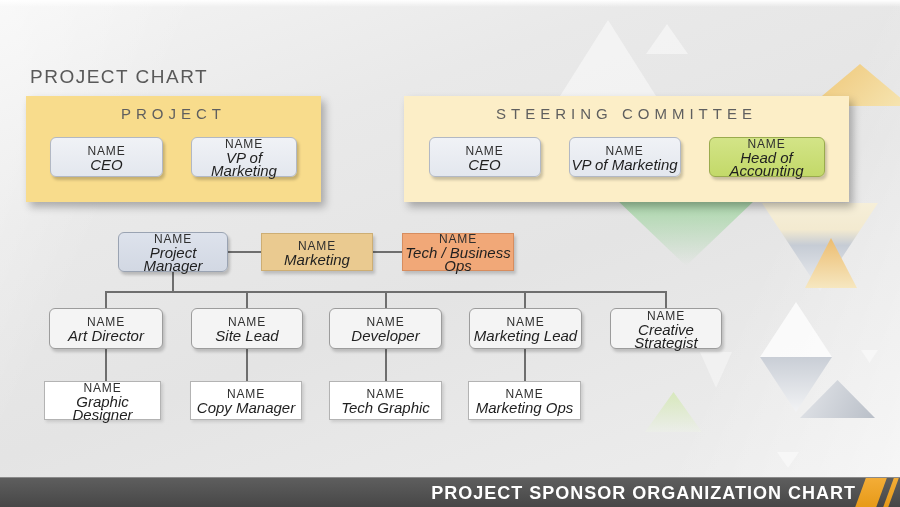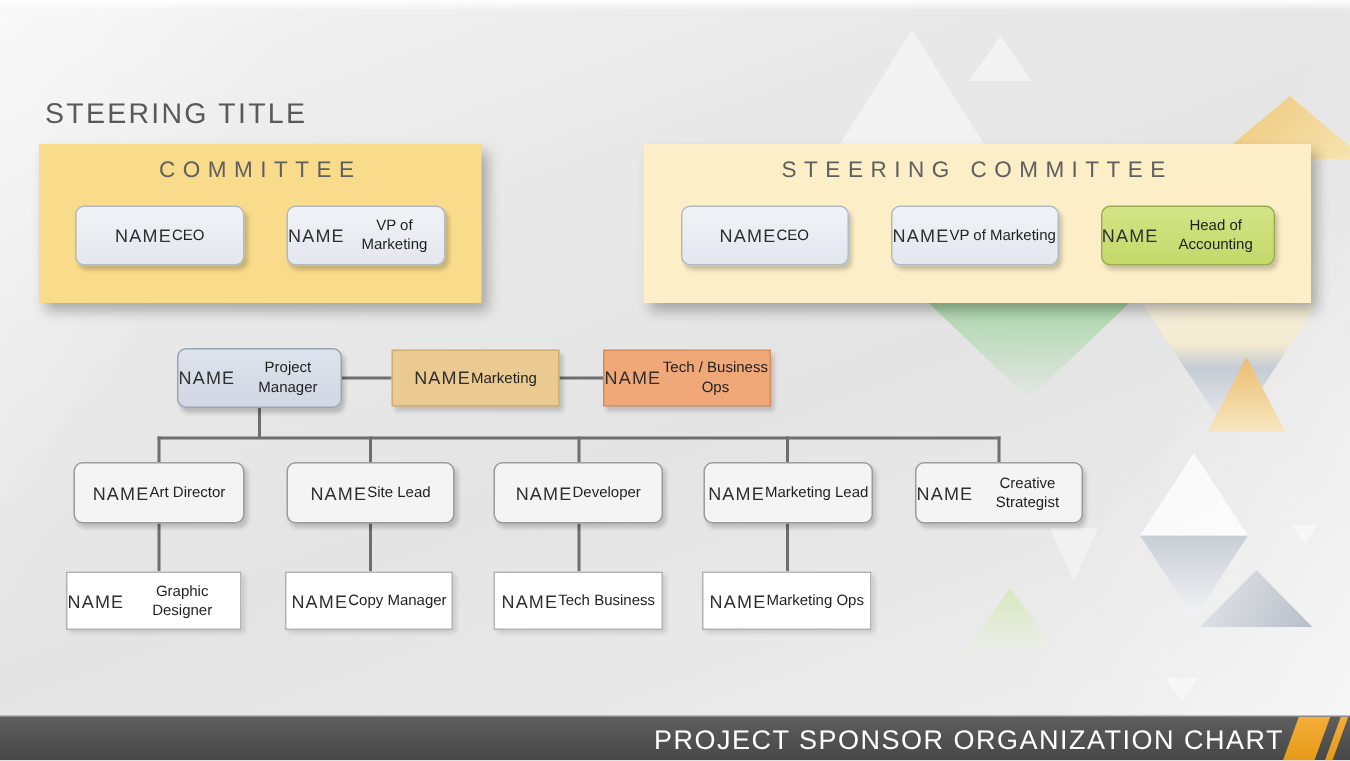--- a/index.html
+++ b/index.html
@@ -19,31 +19,31 @@
   .tri.down{clip-path:polygon(0 0,100% 0,50% 100%);}
   
   .title{position:absolute;left:30px;top:22px;font-size:19px;font-weight:bold;
     color:#3d3d3d;letter-spacing:.3px;z-index:3;}
   .subtitle{position:absolute;left:30px;top:66px;font-size:19px;font-weight:normal;
     color:#595959;letter-spacing:1.5px;z-index:3;}
   
   .panel{position:absolute;top:96px;height:106px;z-index:2;
     box-shadow:4px 5px 8px rgba(0,0,0,.28);}
   .panel-sponsors{left:26px;width:295px;background:#F8DC8C;}
-  .panel-steering{left:429px;width:445px;background:#FCEEC7;}
+  .panel-steering{left:404px;width:445px;background:#FCEEC7;}
   .panel-title{position:absolute;top:9px;left:0;width:100%;text-align:center;
     font-size:15px;color:#5f5f5f;letter-spacing:5px;}
   .panel-cards{position:absolute;top:41px;left:0;width:100%;display:flex;
     justify-content:center;gap:28px;}
   
-  .card{box-sizing:border-box;height:40px;display:flex;flex-direction:row;
+  .card{box-sizing:border-box;height:40px;display:flex;flex-direction:column;
     justify-content:center;align-items:center;text-align:center;}
   .rounded{border-radius:6px;}
   .card .nm{font-size:12px;color:#2f2f2f;letter-spacing:.8px;line-height:14px;}
-  .card .rl{font-size:10px;color:#1f1f1f;line-height:13px;}
+  .card .rl{font-size:15px;font-style:italic;color:#1f1f1f;line-height:13px;}
   .v-gray{background:linear-gradient(#f0f2f6,#e3e7ee);border:1px solid #b2b8c4;
     box-shadow:2px 3px 3px rgba(0,0,0,.2);}
   .v-green{background:linear-gradient(#d3e487,#c3d969);border:1px solid #9aab4d;
     box-shadow:2px 3px 3px rgba(0,0,0,.2);}
   .v-blue{background:linear-gradient(#dde2ec,#d2d8e3);border:1px solid #9aa3b2;
     box-shadow:2px 3px 3px rgba(0,0,0,.2);}
   .v-tan{background:#EACA90;border:1px solid rgba(120,90,30,.25);
     box-shadow:2px 3px 3px rgba(0,0,0,.18);}
   .v-orange{background:#F1A878;border:1px solid rgba(140,60,20,.25);
     box-shadow:2px 3px 3px rgba(0,0,0,.18);}
@@ -52,21 +52,21 @@
   .v-white{background:#ffffff;border:1px solid #b3b3b3;
     box-shadow:2px 2px 3px rgba(0,0,0,.12);}
   .abs{position:absolute;z-index:2;}
   
   .line{position:absolute;background:#6e6e6e;z-index:1;}
   
   .footer{position:absolute;left:0;top:477px;width:900px;height:30px;
     background:linear-gradient(#5e5e5e,#474747);border-top:1px solid #8a8a8a;
     box-sizing:border-box;overflow:hidden;z-index:4;}
   .footer-label{position:absolute;right:44px;top:0;height:30px;line-height:30px;
-    color:#ffffff;font-size:18px;letter-spacing:1px;white-space:nowrap;}
+    color:#ffffff;font-size:18px;letter-spacing:1px;white-space:nowrap;font-weight:bold;}
   .accent{position:absolute;top:-6px;height:44px;
     background:linear-gradient(#f6b13d,#e3940f);transform:skewX(-20deg);}
   .accent-wide{left:860px;width:21px;}
   .accent-thin{left:888px;width:5px;}
 </style>
 </head>
 <body>
 
 <div class="slide">
 
@@ -77,24 +77,24 @@
   <div class="tri down" style="left:762px;top:203px;width:116px;height:88px;background:linear-gradient(#f6efd9 0%,#f3ead0 30%,#c6ccd5 48%,#eff0f2 100%);"></div>
   <div class="tri up" style="left:805px;top:238px;width:52px;height:50px;background:linear-gradient(#ecbc6f,#f6e7c0);"></div>
   <div class="tri up" style="left:760px;top:302px;width:72px;height:55px;background:rgba(253,253,253,.85);"></div>
   <div class="tri down" style="left:760px;top:357px;width:72px;height:55px;background:linear-gradient(#c9ced6,#f2f3f5);"></div>
   <div class="tri up" style="left:800px;top:380px;width:75px;height:38px;background:linear-gradient(115deg,#e4e6ea,#b9bfc8);"></div>
   <div class="tri up" style="left:645px;top:392px;width:57px;height:40px;background:linear-gradient(rgba(205,231,164,.65),rgba(240,248,230,.25));"></div>
   <div class="tri down" style="left:700px;top:352px;width:32px;height:36px;background:rgba(248,248,248,.55);"></div>
   <div class="tri down" style="left:777px;top:452px;width:22px;height:16px;background:rgba(250,250,250,.7);"></div>
   <div class="tri down" style="left:861px;top:350px;width:17px;height:13px;background:rgba(250,250,250,.7);"></div>
 
-  <div class="subtitle">STEERING TITLE</div>
+  <div class="subtitle">PROJECT CHART</div>
 
   <section class="panel panel-sponsors">
-    <div class="panel-title">COMMITTEE</div>
+    <div class="panel-title">PROJECT</div>
     <div class="panel-cards">
       <div class="card rounded v-gray" style="width:113px;">
         <div class="nm">NAME</div>
         <div class="rl">CEO</div>
       </div>
       <div class="card rounded v-gray" style="width:106px;">
         <div class="nm">NAME</div>
         <div class="rl">VP of Marketing</div>
       </div>
     </div>
@@ -169,21 +169,21 @@
   <div class="card v-white abs" style="left:44px;top:381px;width:117px;height:39px;">
     <div class="nm">NAME</div>
     <div class="rl">Graphic Designer</div>
   </div>
   <div class="card v-white abs" style="left:190px;top:381px;width:112px;height:39px;">
     <div class="nm">NAME</div>
     <div class="rl">Copy Manager</div>
   </div>
   <div class="card v-white abs" style="left:329px;top:381px;width:113px;height:39px;">
     <div class="nm">NAME</div>
-    <div class="rl">Tech Business</div>
+    <div class="rl">Tech Graphic</div>
   </div>
   <div class="card v-white abs" style="left:468px;top:381px;width:113px;height:39px;">
     <div class="nm">NAME</div>
     <div class="rl">Marketing Ops</div>
   </div>
 
   <footer class="footer">
     <div class="footer-label">PROJECT SPONSOR ORGANIZATION CHART</div>
     <div class="accent accent-wide"></div>
     <div class="accent accent-thin"></div>

